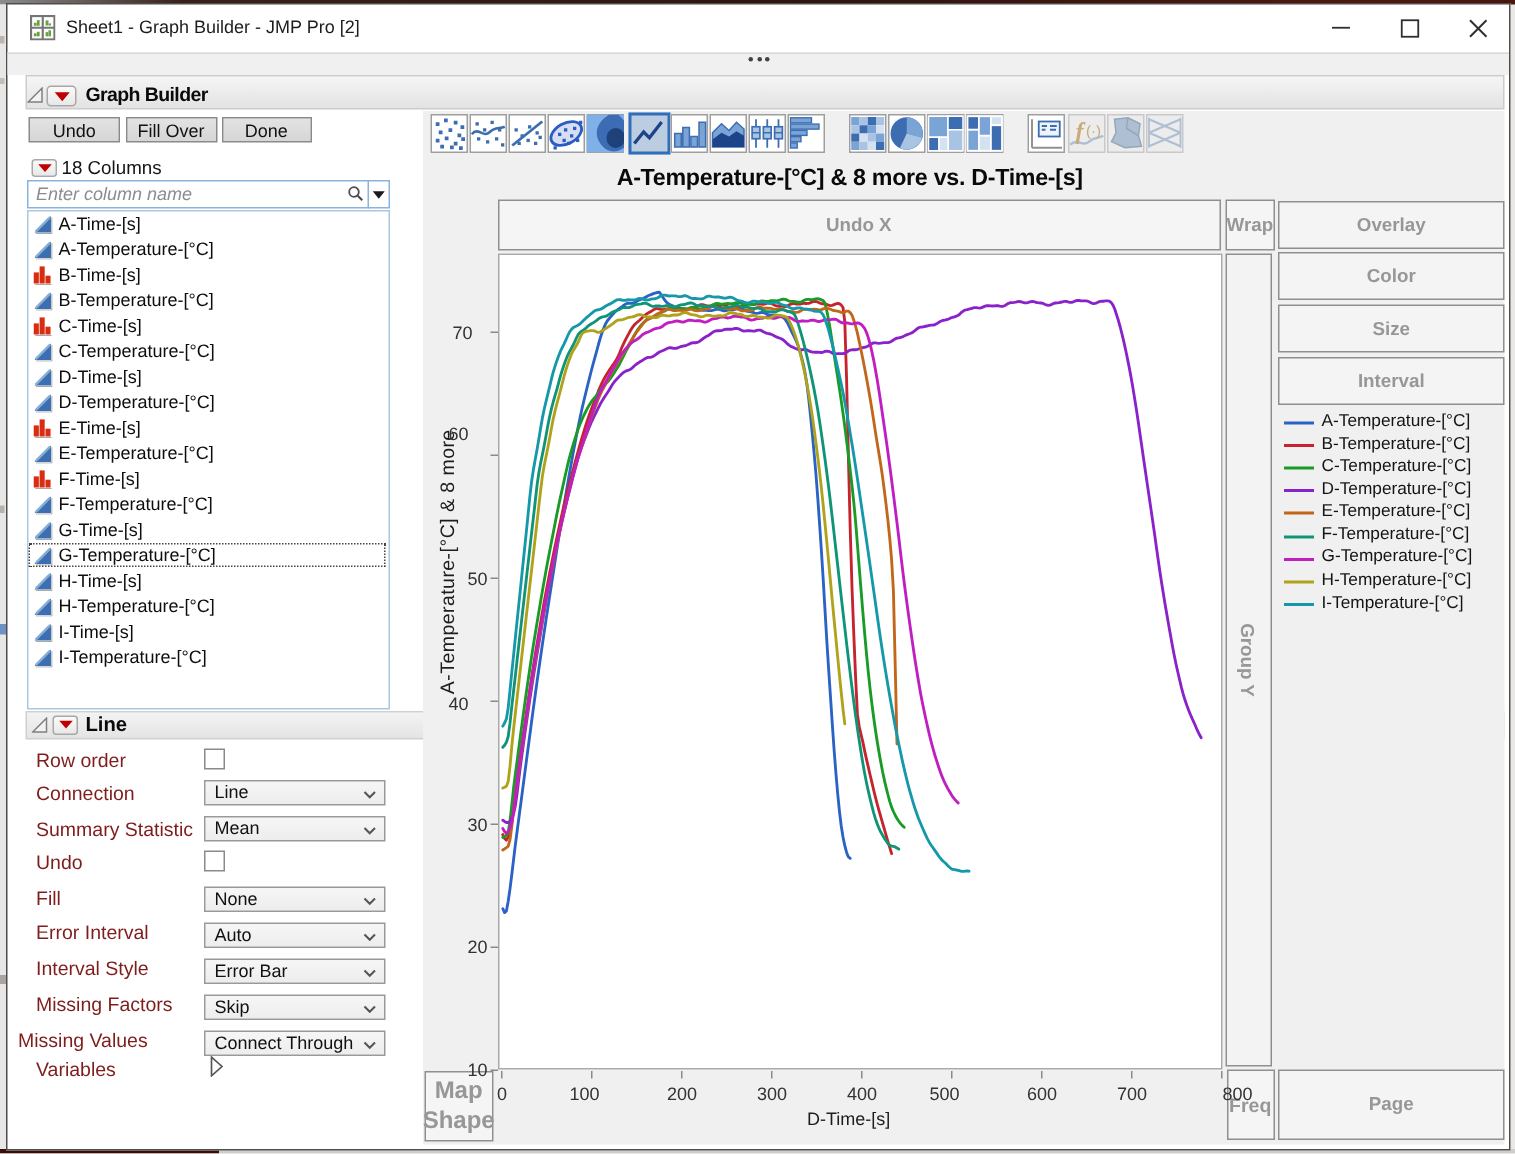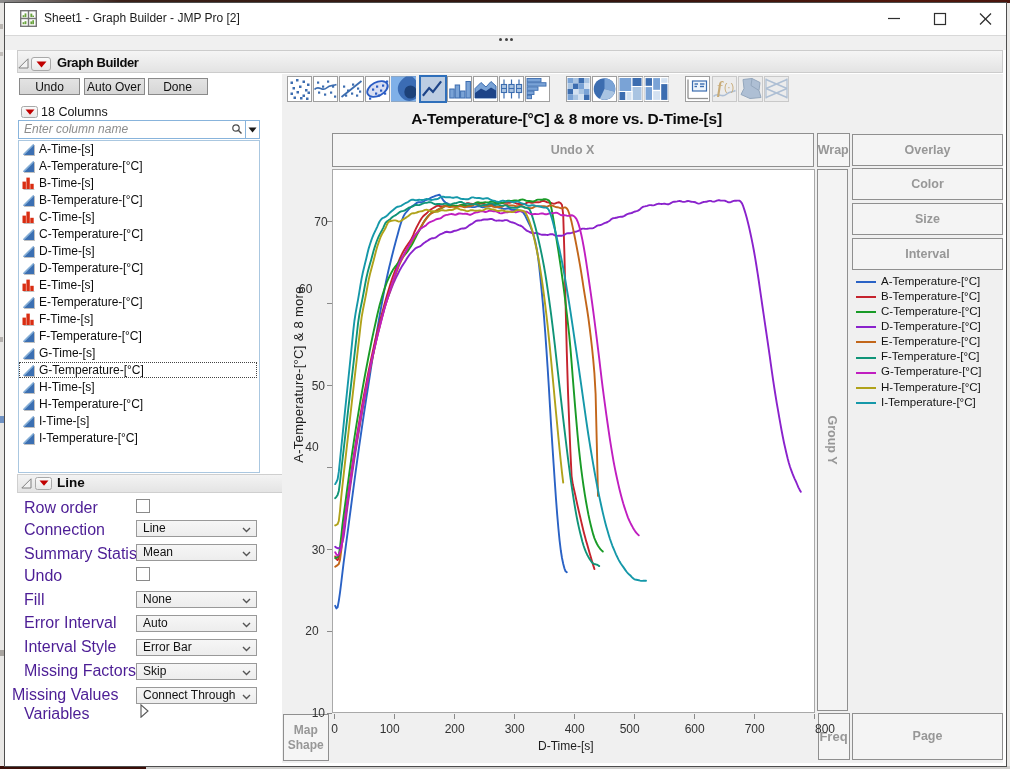--- a/index.html
+++ b/index.html
@@ -3,21 +3,21 @@
 <style>
 *{margin:0;padding:0;box-sizing:border-box}
 html,body{width:1010px;height:769px;overflow:hidden}
 body{position:relative;font-family:"Liberation Sans",sans-serif;background:#e9e8e6;color:#111}
 .a{position:absolute}
 .zone{position:absolute;background:#f4f4f4;border:1px solid #8f8f8f;color:#979797;font-weight:bold;font-size:12.5px;display:flex;align-items:center;justify-content:center}
 .btn{position:absolute;background:linear-gradient(#e3e3e3,#d6d6d6);border:1px solid #8a8a8a;font-size:12px;color:#111;display:flex;align-items:center;justify-content:center}
 .dd{position:absolute;width:121px;height:17px;background:linear-gradient(#f6f6f6,#ededed);border:1px solid #999;font-size:12px;color:#111;line-height:15px;padding-left:6px}
 .dd svg{position:absolute;right:5px;top:6px}
 .cb{position:absolute;width:14px;height:14px;background:#fff;border:1px solid #8a8a8a}
-.lbl{position:absolute;font-size:16px;color:#4c1d95;white-space:nowrap}
+.lbl{position:absolute;font-size:13px;color:#7f1d1d;white-space:nowrap}
 .ticklbl{position:absolute;font-size:12px;color:#323232;white-space:nowrap;z-index:3}
 .row{position:absolute;font-size:12px;color:#0d0d0d;white-space:nowrap}
 .legtxt{position:absolute;font-size:11.5px;color:#141414;white-space:nowrap}
 </style></head>
 <body>
 
 <div class="a" style="left:0;top:0;width:1010px;height:3px;background:linear-gradient(90deg,#8c8c8c 0,#3a2018 12%,#30140e 55%,#51170c 90%,#4a150d 100%)"></div>
 <div class="a" style="left:0;top:3px;width:4px;height:766px;background:#e8e7e5"></div>
 <div class="a" style="left:0;top:766px;width:146px;height:3px;background:#3a0e08"></div>
 <div class="a" style="left:146px;top:766px;width:864px;height:3px;background:#cfcecc"></div>
@@ -61,21 +61,21 @@
 <svg class="a" style="left:18px;top:58px" width="11" height="11" viewBox="0 0 11 11">
     <polygon points="10,0.8 10,10 0.8,10" fill="#f2f2f2" stroke="#808080" stroke-width="1"></polygon>
   </svg>
 <div class="a" style="left:31px;top:57px;width:20px;height:14px;background:linear-gradient(#fafafa,#e8e8e8);border:1px solid #a8a8a8;border-radius:3px"></div>
 <svg class="a" style="left:36px;top:61px" width="11" height="7" viewBox="0 0 11 7">
     <polygon points="0.5,0.5 10.5,0.5 5.5,6.5" fill="#c00000"></polygon>
   </svg>
 <div class="a" style="left:57px;top:55px;font-size:13px;letter-spacing:-0.4px;font-weight:bold;color:#0a0a0a">Graph Builder</div>
 
 <div class="btn" style="left:19px;top:78px;width:61px;height:17px">Undo</div>
-<div class="btn" style="left:83.5px;top:78px;width:61px;height:17px">Auto Over</div>
+<div class="btn" style="left:83.5px;top:78px;width:61px;height:17px">Fill Over</div>
 <div class="btn" style="left:147.5px;top:78px;width:60px;height:17px">Done</div>
 
 <div class="a" style="left:21px;top:106px;width:17px;height:12px;background:linear-gradient(#fafafa,#e8e8e8);border:1px solid #a8a8a8;border-radius:2.5px"></div>
 <svg class="a" style="left:24.5px;top:109px" width="10" height="6" viewBox="0 0 10 6">
     <polygon points="0.5,0.5 9.5,0.5 5,5.7" fill="#c00000"></polygon>
   </svg>
 <div class="a" style="left:41px;top:105px;font-size:12.5px;color:#141414">18 Columns</div>
 
 <div class="a" style="left:17.5px;top:119.5px;width:242px;height:19px;background:#fff;border:1px solid #88b4dc"></div>
 <div class="a" style="left:24px;top:122px;font-size:12px;font-style:italic;color:#8c8c8c">Enter column name</div>
@@ -484,31 +484,31 @@
 
 <div class="zone" style="left:816.5px;top:168.5px;width:31px;height:542.5px;background:#f3f3f3">
     <span style="transform:rotate(90deg);white-space:nowrap;font-size:12.5px">Group Y</span>
   </div>
 
 <div class="a" style="left:331.5px;top:168.5px;width:483.5px;height:544.5px;background:#fff;border:1px solid #a9a9a9"></div>
 
 <div class="a" style="left:326.5px;top:712.7px;width:5px;height:1px;background:#8a8a8a"></div>
 <div class="ticklbl" style="left:299px;top:706.3px;width:26px;text-align:right">10</div>
 <div class="a" style="left:326.5px;top:630.8px;width:5px;height:1px;background:#8a8a8a"></div>
-<div class="ticklbl" style="left:299px;top:624.4px;width:26px;text-align:center">20</div>
+<div class="ticklbl" style="left:299px;top:624.4px;width:26px;text-align:right">20</div>
 <div class="a" style="left:326.5px;top:548.9px;width:5px;height:1px;background:#8a8a8a"></div>
 <div class="ticklbl" style="left:299px;top:542.5px;width:26px;text-align:right">30</div>
 <div class="a" style="left:326.5px;top:467.0px;width:5px;height:1px;background:#8a8a8a"></div>
-<div class="ticklbl" style="left:299px;top:440px;width:26px;text-align:center">40</div>
+<div class="ticklbl" style="left:299px;top:462px;width:26px;text-align:left">40</div>
 <div class="a" style="left:326.5px;top:385.1px;width:5px;height:1px;background:#8a8a8a"></div>
 <div class="ticklbl" style="left:299px;top:378.7px;width:26px;text-align:right">50</div>
 <div class="a" style="left:326.5px;top:303.2px;width:5px;height:1px;background:#8a8a8a"></div>
 <div class="ticklbl" style="left:299px;top:282px;width:26px;text-align:left">60</div>
 <div class="a" style="left:326.5px;top:221.3px;width:5px;height:1px;background:#8a8a8a"></div>
-<div class="ticklbl" style="left:308px;top:214.9px;width:26px;text-align:center">70</div>
+<div class="ticklbl" style="left:289px;top:214.9px;width:26px;text-align:right">70</div>
 
 <div class="a" style="left:334.2px;top:714px;width:1px;height:5px;background:#8a8a8a"></div>
 <div class="ticklbl" style="left:319.7px;top:721.5px;width:30px;text-align:center">0</div>
 <div class="a" style="left:394.2px;top:714px;width:1px;height:5px;background:#8a8a8a"></div>
 <div class="ticklbl" style="left:379.7px;top:721.5px;width:30px;text-align:left">100</div>
 <div class="a" style="left:454.2px;top:714px;width:1px;height:5px;background:#8a8a8a"></div>
 <div class="ticklbl" style="left:439.7px;top:722px;width:30px;text-align:center">200</div>
 <div class="a" style="left:514.2px;top:714px;width:1px;height:5px;background:#8a8a8a"></div>
 <div class="ticklbl" style="left:499.7px;top:721.5px;width:30px;text-align:center">300</div>
 <div class="a" style="left:574.2px;top:714px;width:1px;height:5px;background:#8a8a8a"></div>
@@ -532,18 +532,18 @@
 <polyline fill="none" stroke="#c5232d" stroke-width="1.9" stroke-linejoin="round" stroke-linecap="round" points="3.2,387.4 4.4,390.0 5.6,391.1 6.8,389.0 8.0,384.6 9.2,378.3 10.4,369.3 11.6,359.2 12.8,349.7 14.0,341.0 15.2,332.5 16.4,324.0 17.6,315.7 18.8,307.4 20.0,299.0 21.2,290.8 22.4,282.8 23.6,275.1 24.8,267.6 26.0,260.3 27.2,253.2 28.4,246.1 29.6,239.1 30.8,232.4 32.0,225.9 33.2,219.6 34.4,213.4 35.6,207.3 36.8,201.3 38.0,195.4 39.2,189.7 40.4,184.2 41.6,178.7 42.8,173.2 44.0,167.9 45.2,162.9 46.4,158.1 47.6,153.5 48.8,149.0 50.0,144.5 51.2,139.9 52.4,135.5 53.6,131.2 54.8,127.0 56.0,122.9 57.2,118.9 58.4,115.0 59.6,111.3 60.8,107.8 62.0,104.5 63.2,101.4 64.4,98.3 65.6,95.2 66.8,92.1 68.0,89.2 69.2,86.6 70.4,84.2 71.6,82.0 72.8,80.0 74.0,78.1 75.2,76.3 76.4,74.6 77.6,72.9 78.8,71.1 80.0,68.8 81.2,66.0 82.4,63.0 83.6,60.4 84.8,57.9 86.0,55.6 87.2,53.4 88.4,51.2 89.6,49.3 90.8,47.7 92.0,46.5 93.2,45.5 94.4,44.5 95.6,43.4 96.8,42.2 98.0,41.1 99.2,40.2 100.4,39.5 101.6,38.8 102.8,38.1 104.0,37.3 105.2,36.8 106.4,36.7 107.6,37.0 108.8,37.3 110.0,37.4 111.2,37.2 112.4,37.0 113.6,36.9 114.8,36.9 116.0,37.0 117.2,36.9 118.4,36.6 119.6,36.3 120.8,36.3 122.0,36.6 123.2,37.1 124.4,37.4 125.6,37.4 126.8,37.0 128.0,36.5 129.2,36.3 130.4,36.1 131.6,35.8 132.8,35.2 134.0,34.6 135.2,34.1 136.4,34.1 137.6,34.4 138.8,34.8 140.0,35.0 141.2,35.0 142.4,34.8 143.6,34.7 144.8,34.8 146.0,35.0 147.2,35.0 148.4,34.7 149.6,34.4 150.8,34.4 152.0,34.8 153.2,35.4 154.4,35.9 155.6,36.1 156.8,35.9 158.0,35.7 159.2,35.6 160.4,35.6 161.6,35.4 162.8,34.9 164.0,34.2 165.2,33.6 166.4,33.3 167.6,33.5 168.8,33.8 170.0,34.0 171.2,33.9 172.4,33.7 173.6,33.6 174.8,33.7 176.0,33.8 177.2,33.8 178.4,33.5 179.6,33.1 180.8,33.0 182.0,33.3 183.2,33.9 184.4,34.5 185.6,34.9 186.8,35.0 188.0,35.0 189.2,35.1 190.4,35.3 191.6,35.3 192.8,35.0 194.0,34.3 195.2,33.7 196.4,33.4 197.6,33.4 198.8,33.7 200.0,33.8 201.2,33.7 202.4,33.4 203.6,33.2 204.8,33.3 206.0,33.3 207.2,33.2 208.4,32.8 209.6,32.2 210.8,31.9 212.0,32.0 213.2,32.4 214.4,33.0 215.6,33.4 216.8,33.5 218.0,33.7 219.2,34.0 220.4,34.4 221.6,34.7 222.8,34.6 224.0,34.1 225.2,33.6 226.4,33.3 227.6,33.5 228.8,34.3 230.0,36.0 231.2,45.5 232.4,84.3 233.6,135.5 234.8,183.4 236.0,222.7 237.2,254.0 238.4,282.6 239.6,307.1 240.8,315.3 242.0,320.5 243.2,325.6 244.4,331.4 245.6,336.9 246.8,342.1 248.0,347.3 249.2,352.4 250.4,357.5 251.6,362.4 252.8,367.0 254.0,371.4 255.2,375.6 256.4,379.8 257.6,383.9 258.8,388.1 260.0,392.2 261.2,396.1 262.4,400.1"></polyline>
 <polyline fill="none" stroke="#199b27" stroke-width="1.9" stroke-linejoin="round" stroke-linecap="round" points="3.2,389.2 4.4,388.6 5.6,387.9 6.8,385.9 8.0,378.4 9.2,367.6 10.4,356.2 11.6,346.9 12.8,337.8 14.0,328.8 15.2,319.7 16.4,310.8 17.6,302.0 18.8,293.3 20.0,284.9 21.2,276.8 22.4,268.8 23.6,261.1 24.8,253.6 26.0,246.3 27.2,239.1 28.4,232.0 29.6,225.0 30.8,218.1 32.0,211.5 33.2,205.0 34.4,198.7 35.6,192.5 36.8,186.3 38.0,180.1 39.2,174.0 40.4,168.2 41.6,162.6 42.8,157.2 44.0,151.7 45.2,146.3 46.4,141.1 47.6,136.3 48.8,131.9 50.0,127.8 51.2,123.9 52.4,120.1 53.6,116.6 54.8,113.5 56.0,110.6 57.2,108.0 58.4,105.6 59.6,103.2 60.8,101.1 62.0,99.2 63.2,97.6 64.4,96.2 65.6,94.7 66.8,93.0 68.0,91.3 69.2,89.7 70.4,88.3 71.6,87.1 72.8,85.9 74.0,84.5 75.2,82.9 76.4,81.1 77.6,79.3 78.8,77.4 80.0,75.5 81.2,73.3 82.4,70.9 83.6,68.5 84.8,66.1 86.0,63.8 87.2,61.7 88.4,59.5 89.6,57.2 90.8,54.8 92.0,52.6 93.2,50.7 94.4,49.1 95.6,47.6 96.8,46.3 98.0,45.1 99.2,44.0 100.4,43.3 101.6,43.0 102.8,42.7 104.0,42.3 105.2,41.6 106.4,40.7 107.6,39.9 108.8,39.3 110.0,38.8 111.2,38.3 112.4,37.5 113.6,36.8 114.8,36.4 116.0,36.4 117.2,36.7 118.4,37.1 119.6,37.2 120.8,37.0 122.0,36.8 123.2,36.7 124.4,36.8 125.6,36.9 126.8,36.7 128.0,36.3 129.2,36.0 130.4,36.0 131.6,36.3 132.8,36.8 134.0,37.0 135.2,36.9 136.4,36.6 137.6,36.2 138.8,36.0 140.0,35.8 141.2,35.5 142.4,34.8 143.6,34.0 144.8,33.5 146.0,33.3 147.2,33.5 148.4,33.8 149.6,33.8 150.8,33.6 152.0,33.4 153.2,33.3 154.4,33.4 155.6,33.5 156.8,33.4 158.0,33.0 159.2,32.7 160.4,32.6 161.6,32.9 162.8,33.5 164.0,34.0 165.2,34.1 166.4,34.0 167.6,33.9 168.8,33.9 170.0,33.9 171.2,33.8 172.4,33.2 173.6,32.5 174.8,31.9 176.0,31.6 177.2,31.7 178.4,31.9 179.6,32.0 180.8,31.8 182.0,31.5 183.2,31.4 184.4,31.5 185.6,31.6 186.8,31.5 188.0,31.0 189.2,30.6 190.4,30.4 191.6,30.6 192.8,31.1 194.0,31.7 195.2,31.9 196.4,32.0 197.6,32.0 198.8,32.2 200.0,32.5 201.2,32.5 202.4,32.2 203.6,31.5 204.8,30.9 206.0,30.6 207.2,30.6 208.4,30.7 209.6,30.7 210.8,30.5 212.0,30.2 213.2,30.1 214.4,30.4 215.6,30.9 216.8,31.4 218.0,33.1 219.2,38.2 220.4,44.2 221.6,51.3 222.8,59.0 224.0,67.1 225.2,74.7 226.4,82.2 227.6,90.0 228.8,98.1 230.0,106.5 231.2,115.4 232.4,124.7 233.6,134.4 234.8,144.5 236.0,154.8 237.2,166.0 238.4,178.8 239.6,193.7 240.8,209.0 242.0,223.9 243.2,238.7 244.4,252.7 245.6,266.2 246.8,278.6 248.0,289.7 249.2,299.8 250.4,309.0 251.6,317.5 252.8,325.3 254.0,332.5 255.2,339.2 256.4,345.5 257.6,351.1 258.8,356.2 260.0,361.0 261.2,365.4 262.4,369.1 263.6,372.0 264.8,374.5 266.0,376.7 267.2,378.5 268.4,380.1 269.6,381.4 270.8,382.5"></polyline>
 <polyline fill="none" stroke="#8a22cc" stroke-width="1.9" stroke-linejoin="round" stroke-linecap="round" points="3.2,377.8 4.4,378.6 5.6,379.3 6.8,379.3 8.0,378.6 9.2,376.4 10.4,373.4 11.6,368.0 12.8,359.3 14.0,349.3 15.2,339.8 16.4,331.1 17.6,322.4 18.8,313.8 20.0,305.5 21.2,297.5 22.4,289.7 23.6,282.1 24.8,274.7 26.0,267.4 27.2,260.3 28.4,253.2 29.6,246.0 30.8,238.9 32.0,232.0 33.2,225.2 34.4,218.7 35.6,212.4 36.8,206.1 38.0,199.9 39.2,194.0 40.4,188.3 41.6,182.9 42.8,177.5 44.0,172.2 45.2,166.9 46.4,161.8 47.6,157.0 48.8,152.2 50.0,147.7 51.2,143.2 52.4,139.0 53.6,135.1 54.8,131.6 56.0,128.3 57.2,125.2 58.4,122.1 59.6,119.0 60.8,115.9 62.0,113.0 63.2,110.4 64.4,107.9 65.6,105.5 66.8,103.1 68.0,100.7 69.2,98.6 70.4,96.6 71.6,94.8 72.8,93.0 74.0,91.1 75.2,89.1 76.4,87.2 77.6,85.5 78.8,84.1 80.0,82.9 81.2,81.6 82.4,80.4 83.6,79.3 84.8,78.6 86.0,78.1 87.2,77.7 88.4,77.1 89.6,76.2 90.8,75.0 92.0,74.0 93.2,73.2 94.4,72.4 95.6,71.7 96.8,70.9 98.0,70.1 99.2,69.5 100.4,69.3 101.6,69.2 102.8,68.9 104.0,68.3 105.2,67.4 106.4,66.5 107.6,65.7 108.8,65.2 110.0,64.7 111.2,64.1 112.4,63.5 113.6,63.0 114.8,62.8 116.0,63.0 117.2,63.2 118.4,63.3 119.6,63.0 120.8,62.5 122.0,62.0 123.2,61.7 124.4,61.5 125.6,61.2 126.8,60.7 128.0,60.1 129.2,59.6 130.4,59.5 131.6,59.5 132.8,59.3 134.0,58.8 135.2,57.9 136.4,57.0 137.6,56.1 138.8,55.4 140.0,54.8 141.2,54.0 142.4,53.1 143.6,52.2 144.8,51.7 146.0,51.5 147.2,51.5 148.4,51.4 149.6,51.2 150.8,50.7 152.0,50.5 153.2,50.4 154.4,50.5 155.6,50.5 156.8,50.3 158.0,50.0 159.2,49.9 160.4,50.2 161.6,50.8 162.8,51.4 164.0,51.7 165.2,51.6 166.4,51.5 167.6,51.5 168.8,51.6 170.0,51.7 171.2,51.7 172.4,51.3 173.6,51.1 174.8,51.1 176.0,51.6 177.2,52.3 178.4,52.9 179.6,53.3 180.8,53.5 182.0,53.8 183.2,54.3 184.4,55.0 185.6,55.6 186.8,56.1 188.0,56.5 189.2,57.0 190.4,57.8 191.6,58.9 192.8,60.1 194.0,61.1 195.2,61.9 196.4,62.4 197.6,63.0 198.8,63.5 200.0,64.0 201.2,64.2 202.4,64.2 203.6,64.0 204.8,64.0 206.0,64.3 207.2,64.9 208.4,65.4 209.6,65.7 210.8,65.8 212.0,65.8 213.2,65.8 214.4,65.9 215.6,66.0 216.8,65.7 218.0,65.3 219.2,65.1 220.4,65.2 221.6,65.7 222.8,66.4 224.0,66.8 225.2,66.9 226.4,66.8 227.6,66.7 228.8,66.7 230.0,66.7 231.2,66.4 232.4,65.8 233.6,65.0 234.8,64.4 236.0,64.2 237.2,64.2 238.4,64.2 239.6,63.9 240.8,63.5 242.0,63.0 243.2,62.7 244.4,62.5 245.6,62.2 246.8,61.6 248.0,60.8 249.2,60.1 250.4,59.6 251.6,59.6 252.8,59.8 254.0,59.9 255.2,59.8 256.4,59.6 257.6,59.4 258.8,59.4 260.0,59.4 261.2,59.1 262.4,58.5 263.6,57.7 264.8,56.9 266.0,56.4 267.2,56.2 268.4,56.0 269.6,55.6 270.8,55.0 272.0,54.4 273.2,53.9 274.4,53.5 275.6,53.0 276.8,52.3 278.0,51.4 279.2,50.3 280.4,49.5 281.6,49.1 282.8,49.0 284.0,48.8 285.2,48.5 286.4,48.2 287.6,47.9 288.8,47.8 290.0,47.7 291.2,47.5 292.4,46.9 293.6,46.1 294.8,45.3 296.0,44.8 297.2,44.5 298.4,44.3 299.6,44.0 300.8,43.5 302.0,42.9 303.2,42.5 304.4,42.2 305.6,41.8 306.8,41.2 308.0,40.2 309.2,39.1 310.4,38.2 311.6,37.6 312.8,37.4 314.0,37.1 315.2,36.8 316.4,36.4 317.6,36.1 318.8,36.1 320.0,36.3 321.2,36.4 322.4,36.1 323.6,35.6 324.8,35.1 326.0,34.8 327.2,34.8 328.4,34.9 329.6,35.0 330.8,34.9 332.0,34.8 333.2,34.8 334.4,35.1 335.6,35.3 336.8,35.2 338.0,34.7 339.2,33.9 340.4,33.2 341.6,32.8 342.8,32.7 344.0,32.6 345.2,32.4 346.4,32.1 347.6,32.0 348.8,32.2 350.0,32.6 351.2,32.9 352.4,32.9 353.6,32.6 354.8,32.2 356.0,32.0 357.2,32.1 358.4,32.5 359.6,32.8 360.8,32.9 362.0,33.0 363.2,33.2 364.4,33.8 365.6,34.3 366.8,34.6 368.0,34.4 369.2,33.9 370.4,33.3 371.6,33.0 372.8,32.9 374.0,32.8 375.2,32.5 376.4,32.2 377.6,31.9 378.8,31.9 380.0,32.3 381.2,32.6 382.4,32.6 383.6,32.2 384.8,31.7 386.0,31.3 387.2,31.3 388.4,31.5 389.6,31.6 390.8,31.6 392.0,31.6 393.2,31.8 394.4,32.3 395.6,33.0 396.8,33.4 398.0,33.3 399.2,32.9 400.4,32.3 401.6,31.9 402.8,31.8 404.0,31.8 405.2,31.6 406.4,31.6 407.6,31.7 408.8,32.7 410.0,34.4 411.2,37.2 412.4,40.9 413.6,44.7 414.8,49.0 416.0,53.8 417.2,58.8 418.4,64.2 419.6,69.9 420.8,75.9 422.0,82.3 423.2,89.2 424.4,96.5 425.6,104.1 426.8,112.0 428.0,120.3 429.2,128.6 430.4,137.0 431.6,145.2 432.8,153.4 434.0,161.5 435.2,169.7 436.4,177.9 437.6,186.2 438.8,194.8 440.0,203.3 441.2,211.7 442.4,219.5 443.6,227.0 444.8,234.3 446.0,241.2 447.2,248.1 448.4,254.8 449.6,261.5 450.8,267.8 452.0,273.7 453.2,279.0 454.4,284.2 455.6,289.2 456.8,293.7 458.0,297.7 459.2,301.2 460.4,304.4 461.6,307.3 462.8,310.1 464.0,312.7 465.2,315.5 466.4,318.3 467.6,320.7 468.8,322.8"></polyline>
 <polyline fill="none" stroke="#c2661a" stroke-width="1.9" stroke-linejoin="round" stroke-linecap="round" points="3.2,397.7 4.4,396.9 5.6,396.1 6.8,395.1 8.0,390.8 9.2,381.9 10.4,371.1 11.6,361.2 12.8,352.6 14.0,343.8 15.2,335.1 16.4,326.7 17.6,318.3 18.8,310.1 20.0,301.9 21.2,294.0 22.4,286.4 23.6,279.1 24.8,272.0 26.0,265.0 27.2,258.1 28.4,251.1 29.6,244.3 30.8,237.6 32.0,231.1 33.2,224.8 34.4,218.6 35.6,212.4 36.8,206.3 38.0,200.5 39.2,194.8 40.4,189.3 41.6,183.8 42.8,178.3 44.0,172.8 45.2,167.6 46.4,162.5 47.6,157.7 48.8,153.0 50.0,148.4 51.2,143.9 52.4,139.6 53.6,135.6 54.8,131.8 56.0,128.2 57.2,124.5 58.4,120.8 59.6,117.1 60.8,113.4 62.0,110.0 63.2,106.7 64.4,103.5 65.6,100.3 66.8,97.2 68.0,94.4 69.2,91.8 70.4,89.5 71.6,87.2 72.8,84.9 74.0,82.5 75.2,80.2 76.4,78.1 77.6,76.2 78.8,74.4 80.0,72.5 81.2,70.4 82.4,68.3 83.6,66.3 84.8,64.5 86.0,62.7 87.2,60.7 88.4,58.7 89.6,56.6 90.8,54.7 92.0,52.9 93.2,51.4 94.4,49.8 95.6,48.2 96.8,46.6 98.0,45.4 99.2,44.4 100.4,43.8 101.6,43.2 102.8,42.6 104.0,41.7 105.2,40.9 106.4,40.2 107.6,39.7 108.8,39.2 110.0,38.6 111.2,37.9 112.4,37.3 113.6,37.1 114.8,37.3 116.0,37.7 117.2,38.1 118.4,38.1 119.6,37.9 120.8,37.8 122.0,37.9 123.2,38.1 124.4,38.1 125.6,37.8 126.8,37.4 128.0,37.1 129.2,37.3 130.4,37.7 131.6,38.1 132.8,38.2 134.0,38.0 135.2,37.7 136.4,37.4 137.6,37.3 138.8,37.1 140.0,36.7 141.2,36.1 142.4,35.5 143.6,35.3 144.8,35.5 146.0,36.0 147.2,36.4 148.4,36.6 149.6,36.5 150.8,36.5 152.0,36.7 153.2,37.0 154.4,37.2 155.6,37.1 156.8,36.7 158.0,36.5 159.2,36.7 160.4,37.3 161.6,37.9 162.8,38.2 164.0,38.2 165.2,38.0 166.4,37.9 167.6,38.0 168.8,37.9 170.0,37.6 171.2,36.9 172.4,36.2 173.6,35.8 174.8,35.7 176.0,36.1 177.2,36.4 178.4,36.5 179.6,36.5 180.8,36.4 182.0,36.6 183.2,37.0 184.4,37.2 185.6,37.1 186.8,36.9 188.0,36.6 189.2,36.8 190.4,37.3 191.6,38.0 192.8,38.5 194.0,38.7 195.2,38.7 196.4,38.8 197.6,39.1 198.8,39.2 200.0,39.1 201.2,38.6 202.4,37.8 203.6,37.3 204.8,37.1 206.0,37.3 207.2,37.5 208.4,37.5 209.6,37.3 210.8,37.1 212.0,37.2 213.2,37.4 214.4,37.6 215.6,37.4 216.8,36.9 218.0,36.5 219.2,36.4 220.4,36.7 221.6,37.2 222.8,37.7 224.0,38.0 225.2,38.2 226.4,38.4 227.6,38.8 228.8,39.2 230.0,39.4 231.2,39.0 232.4,38.4 233.6,38.4 234.8,39.4 236.0,41.2 237.2,44.5 238.4,48.5 239.6,53.1 240.8,58.6 242.0,64.3 243.2,70.2 244.4,76.4 245.6,82.7 246.8,89.3 248.0,96.1 249.2,103.3 250.4,111.0 251.6,118.8 252.8,126.4 254.0,133.6 255.2,141.0 256.4,149.2 257.6,158.3 258.8,168.1 260.0,178.5 261.2,190.3 262.4,204.1 263.6,224.7 264.8,274.4 266.0,326.9"></polyline>
 <polyline fill="none" stroke="#109478" stroke-width="1.9" stroke-linejoin="round" stroke-linecap="round" points="3.2,329.2 4.4,327.8 5.6,325.9 6.8,322.0 8.0,313.1 9.2,301.9 10.4,291.5 11.6,281.2 12.8,270.5 14.0,259.9 15.2,249.3 16.4,238.7 17.6,228.3 18.8,217.8 20.0,207.3 21.2,196.8 22.4,186.3 23.6,175.9 24.8,165.5 26.0,154.7 27.2,146.5 28.4,139.9 29.6,134.0 30.8,128.0 32.0,121.5 33.2,114.9 34.4,108.8 35.6,103.6 36.8,99.0 38.0,94.8 39.2,90.7 40.4,86.3 41.6,81.8 42.8,77.9 44.0,74.3 45.2,71.0 46.4,68.1 47.6,65.6 48.8,63.4 50.0,61.2 51.2,58.8 52.4,56.1 53.6,53.8 54.8,52.5 56.0,51.7 57.2,50.9 58.4,49.9 59.6,48.8 60.8,47.8 62.0,47.0 63.2,46.4 64.4,45.6 65.6,44.7 66.8,43.7 68.0,42.9 69.2,42.4 70.4,42.1 71.6,41.9 72.8,41.4 74.0,40.6 75.2,39.8 76.4,39.0 77.6,38.5 78.8,38.2 80.0,37.7 81.2,37.1 82.4,36.4 83.6,36.0 84.8,36.0 86.0,36.1 87.2,36.1 88.4,35.7 89.6,35.1 90.8,34.5 92.0,34.1 93.2,33.9 94.4,33.8 95.6,33.6 96.8,33.2 98.0,33.1 99.2,33.4 100.4,34.0 101.6,34.7 102.8,35.2 104.0,35.2 105.2,35.0 106.4,35.0 107.6,35.0 108.8,35.2 110.0,35.2 111.2,35.0 112.4,34.7 113.6,34.6 114.8,34.8 116.0,35.3 117.2,35.6 118.4,35.5 119.6,35.1 120.8,34.6 122.0,34.3 123.2,34.1 124.4,34.0 125.6,33.6 126.8,33.2 128.0,32.9 129.2,33.0 130.4,33.5 131.6,34.2 132.8,34.7 134.0,34.9 135.2,34.8 136.4,34.8 137.6,35.0 138.8,35.3 140.0,35.4 141.2,35.3 142.4,35.1 143.6,35.0 144.8,35.4 146.0,36.0 147.2,36.5 148.4,36.7 149.6,36.5 150.8,36.2 152.0,36.0 153.2,35.9 154.4,35.8 155.6,35.5 156.8,35.0 158.0,34.5 159.2,34.4 160.4,34.7 161.6,35.2 162.8,35.7 164.0,35.9 165.2,35.8 166.4,35.9 167.6,36.1 168.8,36.4 170.0,36.6 171.2,36.6 172.4,36.4 173.6,36.4 174.8,36.7 176.0,37.4 177.2,38.1 178.4,38.6 179.6,38.7 180.8,38.7 182.0,38.7 183.2,38.8 184.4,38.9 185.6,38.7 186.8,38.2 188.0,37.7 189.2,37.4 190.4,37.6 191.6,38.0 192.8,38.5 194.0,38.8 195.2,39.1 196.4,39.6 197.6,40.6 198.8,43.1 200.0,46.6 201.2,50.4 202.4,54.6 203.6,59.0 204.8,63.7 206.0,68.7 207.2,74.0 208.4,79.4 209.6,85.1 210.8,91.1 212.0,97.5 213.2,104.4 214.4,112.0 215.6,120.1 216.8,128.5 218.0,137.2 219.2,146.2 220.4,155.6 221.6,165.5 222.8,175.7 224.0,186.3 225.2,197.0 226.4,207.5 227.6,218.1 228.8,228.7 230.0,239.2 231.2,249.6 232.4,259.9 233.6,270.0 234.8,279.8 236.0,289.6 237.2,299.0 238.4,308.0 239.6,316.6 240.8,324.7 242.0,332.4 243.2,339.6 244.4,346.3 245.6,352.5 246.8,358.1 248.0,363.2 249.2,368.1 250.4,372.7 251.6,376.8 252.8,380.2 254.0,383.2 255.2,385.7 256.4,387.9 257.6,389.9 258.8,391.7 260.0,393.4 261.2,394.5 262.4,395.1 263.6,395.3 264.8,395.6 266.0,396.3 267.2,397.1"></polyline>
 <polyline fill="none" stroke="#c01ec0" stroke-width="1.9" stroke-linejoin="round" stroke-linecap="round" points="3.2,383.3 4.4,385.4 5.6,386.5 6.8,385.4 8.0,383.0 9.2,379.5 10.4,371.8 11.6,361.6 12.8,351.1 14.0,342.1 15.2,333.6 16.4,325.3 17.6,316.9 18.8,308.7 20.0,300.4 21.2,292.3 22.4,284.5 23.6,277.0 24.8,269.8 26.0,262.7 27.2,255.8 28.4,249.1 29.6,242.6 30.8,236.2 32.0,230.0 33.2,223.8 34.4,217.6 35.6,211.3 36.8,205.2 38.0,199.4 39.2,193.7 40.4,188.3 41.6,183.0 42.8,177.8 44.0,172.8 45.2,167.9 46.4,163.1 47.6,158.4 48.8,153.7 50.0,149.0 51.2,144.4 52.4,140.0 53.6,135.8 54.8,131.8 56.0,127.9 57.2,123.9 58.4,120.1 59.6,116.4 60.8,112.7 62.0,109.1 63.2,105.4 64.4,101.7 65.6,98.2 66.8,95.1 68.0,92.5 69.2,90.3 70.4,88.3 71.6,86.2 72.8,83.9 74.0,81.7 75.2,79.5 76.4,77.4 77.6,75.3 78.8,73.2 80.0,71.0 81.2,68.8 82.4,66.9 83.6,65.4 84.8,64.0 86.0,62.7 87.2,61.4 88.4,60.1 89.6,59.1 90.8,58.3 92.0,57.6 93.2,56.9 94.4,55.9 95.6,54.8 96.8,53.8 98.0,53.1 99.2,52.6 100.4,52.2 101.6,51.7 102.8,51.0 104.0,50.4 105.2,50.0 106.4,49.8 107.6,49.6 108.8,49.1 110.0,48.3 111.2,47.3 112.4,46.6 113.6,46.1 114.8,45.9 116.0,45.7 117.2,45.4 118.4,45.1 119.6,45.0 120.8,45.2 122.0,45.5 123.2,45.7 124.4,45.5 125.6,45.0 126.8,44.5 128.0,44.4 129.2,44.6 130.4,44.8 131.6,44.9 132.8,44.8 134.0,44.8 135.2,45.0 136.4,45.4 137.6,45.8 138.8,45.7 140.0,45.2 141.2,44.5 142.4,43.9 143.6,43.5 144.8,43.4 146.0,43.2 147.2,42.8 148.4,42.4 149.6,42.2 150.8,42.4 152.0,42.7 153.2,43.0 154.4,42.8 155.6,42.4 156.8,41.9 158.0,41.7 159.2,41.9 160.4,42.1 161.6,42.3 162.8,42.3 164.0,42.4 165.2,42.8 166.4,43.4 167.6,44.1 168.8,44.4 170.0,44.3 171.2,43.9 172.4,43.5 173.6,43.3 174.8,43.3 176.0,43.2 177.2,42.9 178.4,42.5 179.6,42.3 180.8,42.5 182.0,42.9 183.2,43.2 184.4,43.2 185.6,42.9 186.8,42.4 188.0,42.2 189.2,42.3 190.4,42.5 191.6,42.6 192.8,42.6 194.0,42.6 195.2,43.0 196.4,43.7 197.6,44.5 198.8,45.1 200.0,45.3 201.2,45.2 202.4,45.0 203.6,45.0 204.8,45.1 206.0,45.1 207.2,44.9 208.4,44.6 209.6,44.4 210.8,44.5 212.0,44.9 213.2,45.3 214.4,45.3 215.6,45.0 216.8,44.6 218.0,44.2 219.2,44.1 220.4,44.2 221.6,44.1 222.8,43.9 224.0,43.7 225.2,43.9 226.4,44.5 227.6,45.3 228.8,46.0 230.0,46.3 231.2,46.3 232.4,46.3 233.6,46.4 234.8,46.7 236.0,46.9 237.2,46.7 238.4,46.5 239.6,46.3 240.8,46.5 242.0,47.2 243.2,48.4 244.4,49.9 245.6,52.5 246.8,55.9 248.0,60.1 249.2,65.2 250.4,70.9 251.6,77.3 252.8,84.2 254.0,91.6 255.2,99.6 256.4,107.8 257.6,116.0 258.8,124.3 260.0,133.0 261.2,141.9 262.4,151.0 263.6,160.4 264.8,169.9 266.0,179.6 267.2,189.4 268.4,199.7 269.6,209.8 270.8,219.3 272.0,228.5 273.2,237.4 274.4,246.1 275.6,254.5 276.8,262.8 278.0,270.8 279.2,278.3 280.4,285.6 281.6,292.6 282.8,298.9 284.0,304.7 285.2,310.3 286.4,315.6 287.6,320.8 288.8,325.6 290.0,330.1 291.2,334.3 292.4,338.1 293.6,341.8 294.8,345.3 296.0,348.6 297.2,351.4 298.4,353.9 299.6,356.2 300.8,358.4 302.0,360.4 303.2,362.3 304.4,363.8 305.6,365.1 306.8,366.3"></polyline>
 <polyline fill="none" stroke="#b0a21a" stroke-width="1.9" stroke-linejoin="round" stroke-linecap="round" points="3.2,356.4 4.4,355.8 5.6,355.1 6.8,352.0 8.0,341.8 9.2,328.4 10.4,317.0 11.6,306.3 12.8,295.7 14.0,285.1 15.2,274.4 16.4,263.8 17.6,253.1 18.8,242.5 20.0,231.9 21.2,221.4 22.4,210.9 23.6,200.4 24.8,189.8 26.0,179.2 27.2,168.6 28.4,158.0 29.6,148.4 30.8,141.5 32.0,135.5 33.2,129.6 34.4,123.3 35.6,116.6 36.8,110.4 38.0,105.1 39.2,100.4 40.4,96.0 41.6,91.5 42.8,86.8 44.0,82.1 45.2,77.8 46.4,74.1 47.6,70.6 48.8,67.5 50.0,65.0 51.2,63.0 52.4,61.0 53.6,58.8 54.8,56.0 56.0,53.5 57.2,52.5 58.4,52.0 59.6,51.8 60.8,51.6 62.0,51.4 63.2,51.4 64.4,51.6 65.6,52.2 66.8,52.6 68.0,52.4 69.2,51.7 70.4,50.9 71.6,50.1 72.8,49.4 74.0,48.6 75.2,47.8 76.4,46.9 77.6,45.9 78.8,45.0 80.0,44.4 81.2,44.2 82.4,44.2 83.6,43.9 84.8,43.5 86.0,43.0 87.2,42.6 88.4,42.4 89.6,42.3 90.8,42.0 92.0,41.4 93.2,40.9 94.4,40.7 95.6,40.9 96.8,41.5 98.0,42.0 99.2,42.3 100.4,42.3 101.6,42.3 102.8,42.5 104.0,42.7 105.2,42.8 106.4,42.5 107.6,41.9 108.8,41.3 110.0,41.1 111.2,41.3 112.4,41.5 113.6,41.6 114.8,41.5 116.0,41.2 117.2,41.0 118.4,40.9 119.6,41.0 120.8,40.8 122.0,40.2 123.2,39.6 124.4,39.3 125.6,39.4 126.8,39.9 128.0,40.4 129.2,40.8 130.4,40.9 131.6,41.1 132.8,41.4 134.0,41.9 135.2,42.2 136.4,42.1 137.6,41.7 138.8,41.2 140.0,41.1 141.2,41.3 142.4,41.6 143.6,41.8 144.8,41.8 146.0,41.6 147.2,41.5 148.4,41.5 149.6,41.6 150.8,41.4 152.0,40.9 153.2,40.1 154.4,39.6 155.6,39.4 156.8,39.7 158.0,40.0 159.2,40.3 160.4,40.4 161.6,40.5 162.8,40.9 164.0,41.5 165.2,41.9 166.4,42.0 167.6,41.8 168.8,41.5 170.0,41.3 171.2,41.6 172.4,42.0 173.6,42.4 174.8,42.5 176.0,42.5 177.2,42.6 178.4,42.8 179.6,43.1 180.8,43.1 182.0,42.7 183.2,42.0 184.4,41.3 185.6,41.0 186.8,41.1 188.0,41.3 189.2,41.5 190.4,41.7 191.6,42.1 192.8,42.8 194.0,44.6 195.2,47.2 196.4,49.9 197.6,53.1 198.8,56.7 200.0,60.8 201.2,65.4 202.4,70.4 203.6,75.7 204.8,81.3 206.0,87.3 207.2,93.9 208.4,101.1 209.6,108.9 210.8,117.5 212.0,126.5 213.2,135.9 214.4,145.8 215.6,156.4 216.8,167.9 218.0,180.0 219.2,192.4 220.4,205.1 221.6,218.0 222.8,230.9 224.0,243.5 225.2,255.9 226.4,268.4 227.6,280.7 228.8,292.5 230.0,303.7 231.2,313.6"></polyline>
 <polyline fill="none" stroke="#1598a9" stroke-width="1.9" stroke-linejoin="round" stroke-linecap="round" points="3.2,315.1 4.4,313.0 5.6,310.3 6.8,302.9 8.0,291.1 9.2,279.2 10.4,267.7 11.6,255.9 12.8,244.2 14.0,232.7 15.2,221.2 16.4,209.6 17.6,198.0 18.8,186.4 20.0,174.6 21.2,162.4 22.4,152.0 23.6,144.2 24.8,137.4 26.0,130.9 27.2,123.9 28.4,116.5 29.6,109.6 30.8,103.8 32.0,98.7 33.2,93.8 34.4,88.9 35.6,83.8 36.8,79.1 38.0,75.2 39.2,71.6 40.4,68.3 41.6,65.3 42.8,62.8 44.0,60.4 45.2,57.8 46.4,55.0 47.6,52.5 48.8,50.8 50.0,49.5 51.2,48.8 52.4,48.3 53.6,47.7 54.8,46.8 56.0,45.7 57.2,44.4 58.4,43.3 59.6,42.3 60.8,41.3 62.0,40.2 63.2,39.2 64.4,38.3 65.6,37.7 66.8,37.5 68.0,37.2 69.2,36.8 70.4,36.0 71.6,35.2 72.8,34.5 74.0,33.9 75.2,33.4 76.4,32.7 77.6,31.8 78.8,31.1 80.0,30.7 81.2,30.7 82.4,31.0 83.6,31.2 84.8,31.2 86.0,31.0 87.2,30.8 88.4,30.9 89.6,31.0 90.8,31.0 92.0,30.7 93.2,30.3 94.4,30.0 95.6,30.1 96.8,30.4 98.0,30.9 99.2,31.0 100.4,30.9 101.6,30.6 102.8,30.3 104.0,30.2 105.2,30.0 106.4,29.6 107.6,28.8 108.8,28.1 110.0,27.7 111.2,27.7 112.4,28.0 113.6,28.3 114.8,28.3 116.0,28.2 117.2,28.2 118.4,28.3 119.6,28.6 120.8,28.8 122.0,28.7 123.2,28.4 124.4,28.1 125.6,28.3 126.8,28.8 128.0,29.5 129.2,29.9 130.4,30.0 131.6,30.0 132.8,30.1 134.0,30.2 135.2,30.3 136.4,30.2 137.6,29.6 138.8,28.9 140.0,28.4 141.2,28.4 142.4,28.7 143.6,28.9 144.8,29.1 146.0,29.0 147.2,29.0 148.4,29.2 149.6,29.5 150.8,29.7 152.0,29.7 153.2,29.4 154.4,29.1 155.6,29.2 156.8,29.7 158.0,30.4 159.2,31.0 160.4,31.4 161.6,31.6 162.8,31.9 164.0,32.4 165.2,32.8 166.4,32.9 167.6,32.7 168.8,32.2 170.0,31.8 171.2,31.8 172.4,32.0 173.6,32.3 174.8,32.5 176.0,32.4 177.2,32.4 178.4,32.6 179.6,32.9 180.8,33.2 182.0,33.2 183.2,32.9 184.4,32.6 185.6,32.5 186.8,32.9 188.0,33.5 189.2,34.1 190.4,34.5 191.6,34.8 192.8,35.2 194.0,35.8 195.2,36.4 196.4,36.8 197.6,36.8 198.8,36.5 200.0,36.2 201.2,36.2 202.4,36.5 203.6,36.9 204.8,37.1 206.0,37.1 207.2,37.2 208.4,37.5 209.6,38.0 210.8,38.4 212.0,38.6 213.2,38.5 214.4,38.6 215.6,39.4 216.8,41.0 218.0,43.7 219.2,47.2 220.4,51.1 221.6,55.7 222.8,60.3 224.0,65.3 225.2,70.6 226.4,75.9 227.6,81.3 228.8,86.9 230.0,92.7 231.2,99.0 232.4,105.7 233.6,112.7 234.8,119.8 236.0,127.0 237.2,134.5 238.4,142.2 239.6,150.1 240.8,158.2 242.0,166.3 243.2,174.5 244.4,182.6 245.6,190.8 246.8,199.1 248.0,207.5 249.2,215.9 250.4,224.3 251.6,232.8 252.8,241.3 254.0,249.8 255.2,258.0 256.4,266.0 257.6,273.6 258.8,281.0 260.0,288.1 261.2,295.1 262.4,302.0 263.6,308.7 264.8,315.2 266.0,321.2 267.2,327.1 268.4,332.7 269.6,338.3 270.8,343.6 272.0,348.6 273.2,353.4 274.4,357.9 275.6,362.1 276.8,366.2 278.0,370.0 279.2,373.5 280.4,376.8 281.6,379.7 282.8,382.5 284.0,385.3 285.2,387.9 286.4,390.4 287.6,392.6 288.8,394.5 290.0,396.2 291.2,397.9 292.4,399.6 293.6,401.4 294.8,403.0 296.0,404.4 297.2,405.5 298.4,406.5 299.6,407.8 300.8,409.0 302.0,410.0 303.2,410.6 304.4,410.8 305.6,411.0 306.8,411.2 308.0,411.6 309.2,411.9 310.4,411.9 311.6,411.7 312.8,411.6 314.0,411.8"></polyline>
 </svg>
 
-<div class="zone" style="left:282.5px;top:714px;width:46.5px;height:47px;background:#f5f5f5;font-size:12px;flex-direction:column;line-height:1.25">
+<div class="zone" style="left:282.5px;top:714px;width:46.5px;height:47px;background:#f5f5f5;font-size:16px;flex-direction:column;line-height:1.25">
 <span>Map</span>
     <span>Shape</span>
   </div>
 <div class="zone" style="left:817.5px;top:713px;width:32px;height:46.5px;background:#f5f5f5;font-size:13px">Freq</div>
 <div class="zone" style="left:852px;top:713px;width:151px;height:46.5px">Page</div>
 
 </body></html>

